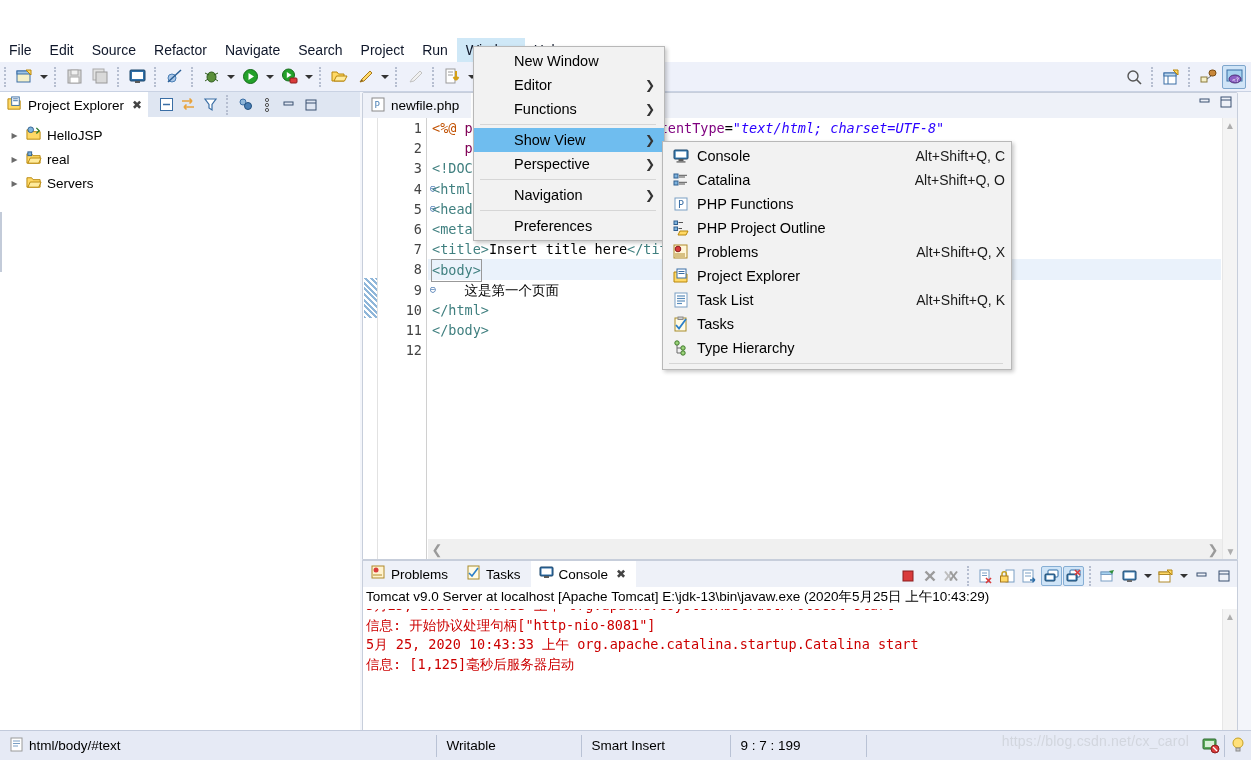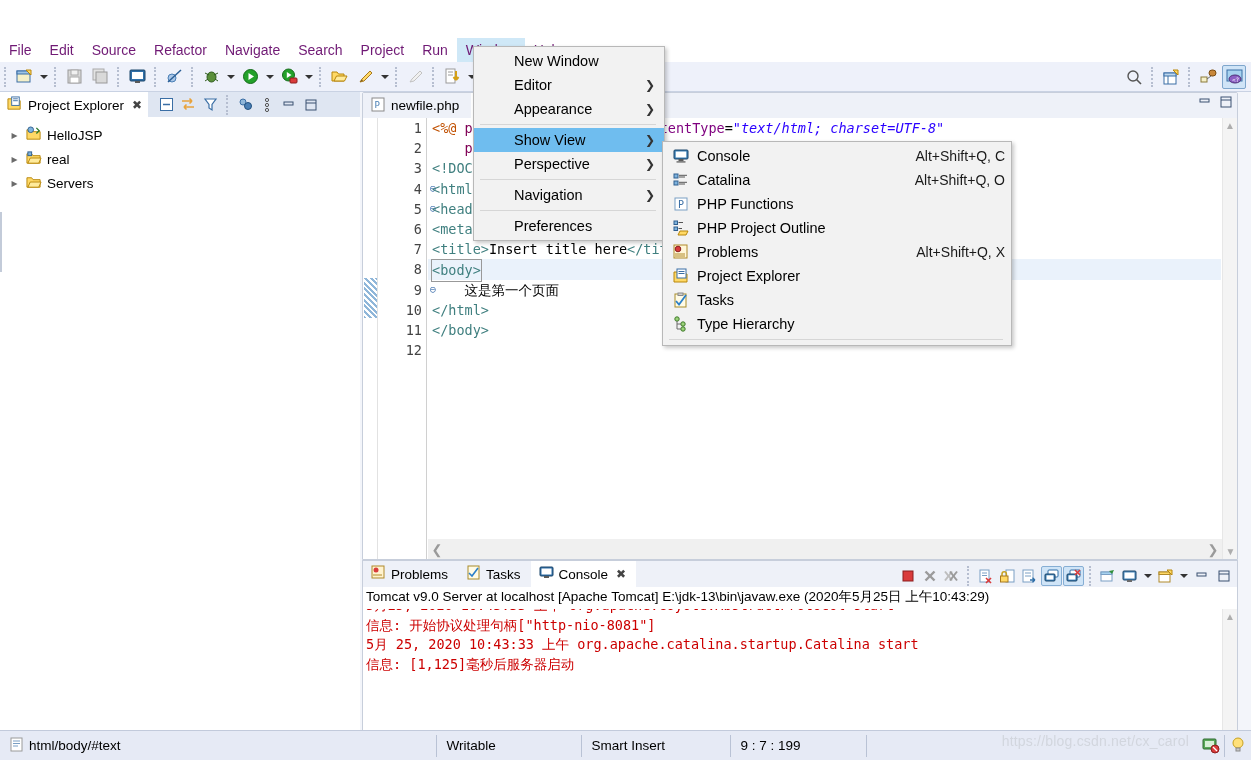--- a/index.html
+++ b/index.html
@@ -49,21 +49,21 @@
   .menubar {
     position: absolute; left: 0; top: 38px; width: 1251px; height: 24px;
     background: #ffffff;
     display: flex; align-items: stretch;
     font-size: 14px;
   }
   .menu-item {
     padding: 2px 9px 2px 9px;
     display: flex; align-items: center;
     white-space: nowrap;
-    color: #701a75;
+    color: #0f172a;
   }
   .menu-item.active { background: #cfe8f7; }
 
   
   .toolbar {
     position: absolute; left: 0; top: 62px; width: 1251px; height: 30px;
     background: #eef1fa;
     border-bottom: 1px solid #c9d2e3;
     display: flex; align-items: center;
   }
@@ -777,21 +777,21 @@
 
   <div class="menu-pop" id="window-menu">
     <div class="mi">
       <span class="mi-label">New Window</span>
     </div>
     <div class="mi">
       <span class="mi-label">Editor</span>
       <span class="mi-sub">❯</span>
     </div>
     <div class="mi">
-      <span class="mi-label">Appearance</span>
+      <span class="mi-label">Functions</span>
       <span class="mi-sub">❯</span>
     </div>
     <div class="mi-sep"></div>
     <div class="mi hl">
       <span class="mi-label">Show View</span>
       <span class="mi-sub">❯</span>
     </div>
     <div class="mi">
       <span class="mi-label">Perspective</span>
       <span class="mi-sub">❯</span>
@@ -877,20 +877,33 @@
             <line x1="5.5" y1="3.5" x2="11.5" y2="3.5" stroke="#3a6ea5"></line>
             <line x1="5.5" y1="5.5" x2="11.5" y2="5.5" stroke="#3a6ea5"></line>
           </svg>
       </span>
       <span class="mi-label">Project Explorer</span>
       <span class="mi-accel"></span>
     </div>
     <div class="mi">
       <span class="mi-icon">
         <svg width="16" height="16" viewBox="0 0 16 16">
+            <rect x="2" y="1" width="12" height="14" fill="#fff" stroke="#7a9fc4"></rect>
+            <line x1="4" y1="4" x2="12" y2="4" stroke="#5a8cbb" stroke-width="1.2"></line>
+            <line x1="4" y1="6.5" x2="12" y2="6.5" stroke="#5a8cbb" stroke-width="1.2"></line>
+            <line x1="4" y1="9" x2="12" y2="9" stroke="#5a8cbb" stroke-width="1.2"></line>
+            <line x1="4" y1="11.5" x2="9" y2="11.5" stroke="#5a8cbb" stroke-width="1.2"></line>
+          </svg>
+      </span>
+      <span class="mi-label">Task List</span>
+      <span class="mi-accel">Alt+Shift+Q, K</span>
+    </div>
+    <div class="mi">
+      <span class="mi-icon">
+        <svg width="16" height="16" viewBox="0 0 16 16">
             <rect x="2" y="2" width="11" height="13" fill="#fffbe6" stroke="#a88c2a"></rect>
             <rect x="5" y="1" width="5" height="2.5" fill="#d0d0d0" stroke="#8a8a8a"></rect>
             <path d="M3 9 L6 12.5 L13 3" fill="none" stroke="#2a7fc9" stroke-width="1.8"></path>
           </svg>
       </span>
       <span class="mi-label">Tasks</span>
       <span class="mi-accel"></span>
     </div>
     <div class="mi">
       <span class="mi-icon">

